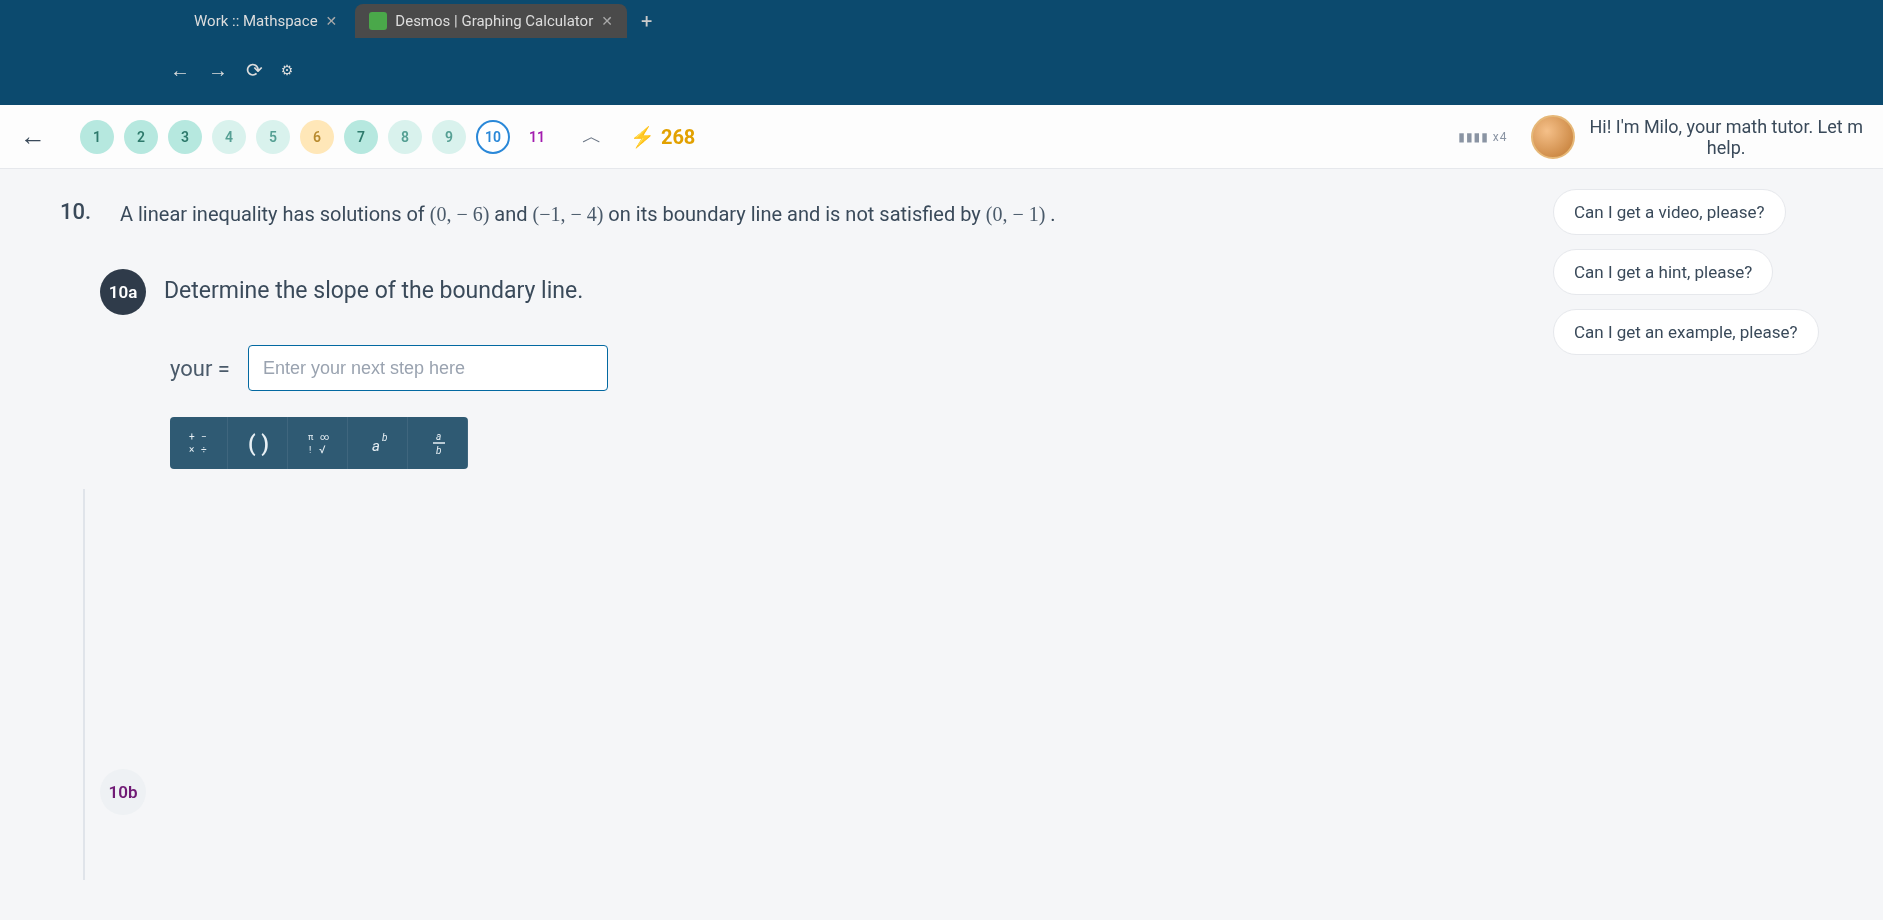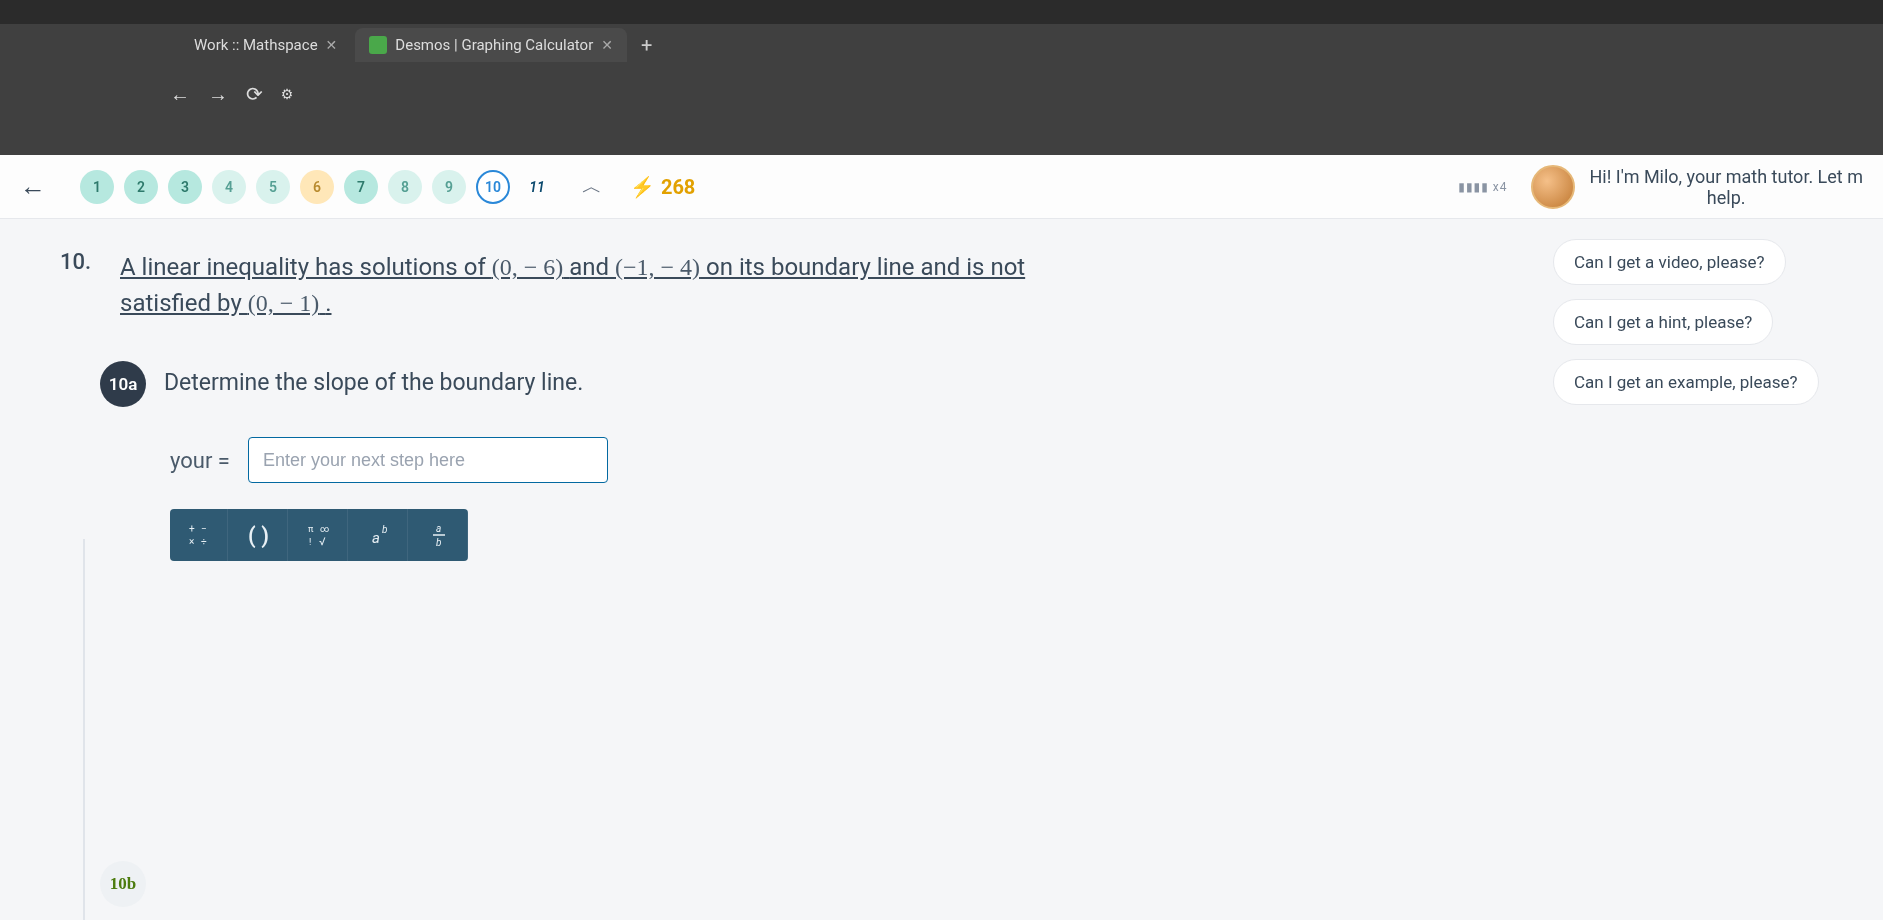--- a/index.html
+++ b/index.html
@@ -5,23 +5,22 @@
   * { box-sizing: border-box; margin: 0; padding: 0; }
   body {
     font-family: -apple-system, BlinkMacSystemFont, "Segoe UI", Roboto, sans-serif;
     background: #2b2b2b;
     width: 1883px;
     height: 920px;
     overflow: hidden;
     color: #333;
   }
   .browser-chrome {
-    background: #404040;
-    height: 131px;
-    margin-top: 24px;
+    background: #0c4a6e;
+    height: 105px;
   }
   .tab-bar {
     display: flex;
     align-items: center;
     height: 42px;
     padding-left: 180px;
     gap: 4px;
   }
   .tab {
     display: flex;
@@ -77,21 +76,21 @@
   }
   .pill {
     width: 34px; height: 34px; border-radius: 50%;
     display: flex; align-items: center; justify-content: center;
     font-size: 14px; font-weight: 600; cursor: pointer;
   }
   .pill.done { background: #b6e8df; color: #2e7a6c; }
   .pill.donelt { background: #d9f2ed; color: #56a094; }
   .pill.warn { background: #ffe7b8; color: #b88a2e; }
   .pill.current { background: #fff; border: 2px solid #2a88d8; color: #2a88d8; }
-  .pill.todo { color: #0c4a6e; font-weight: 600; font-style: italic; }
+  .pill.todo { color: #a21caf; font-weight: 600; }
   .collapse-caret { margin-left: 14px; color: #6b7685; font-size: 20px; cursor: pointer; }
   .points {
     display: flex; align-items: center; gap: 6px; margin-left: 14px;
     color: #e2a100; font-weight: 700; font-size: 20px;
   }
   .points .bolt { color: #f0b400; }
   .streak-badge {
     margin-left: auto; margin-right: 10px;
     font-size: 12px; color: #8a94a3; letter-spacing: 1px;
   }
@@ -113,41 +112,40 @@
     padding: 30px 40px 20px 60px;
     position: relative;
   }
   .qnum {
     position: absolute;
     left: 60px; top: 30px;
     font-size: 22px; color: #3a4a5a; font-weight: 500;
   }
   .qtext {
     margin-left: 60px;
-    font-size: 24px; color: #3a4a5a;
+    font-size: 20px; color: #3a4a5a;
     line-height: 1.5;
     max-width: 1000px;
-    text-decoration: underline;
   }
   .mathpt {
     font-family: "Cambria Math", "Times New Roman", serif;
     color: #4a5a6a;
   }
   .subpart {
     display: flex; align-items: flex-start; gap: 18px;
     margin-left: 40px; margin-top: 40px;
   }
   .sub-badge {
     min-width: 46px; height: 46px; border-radius: 50%;
     background: #2f3b4a; color: #fff;
     display: flex; align-items: center; justify-content: center;
     font-size: 17px; font-weight: 600;
   }
   .sub-badge.ghost {
-    background: #eef1f4; color: #4d7c0f; font-family: Liberation Serif, serif;
+    background: #eef1f4; color: #701a75;
   }
   .sub-prompt {
     font-size: 23px; color: #3a4a5a; padding-top: 8px;
   }
   .answer-row {
     display: flex; align-items: center; gap: 18px;
     margin-left: 110px; margin-top: 30px;
   }
   .lhs {
     font-size: 22px; color: #4a5a6a;

